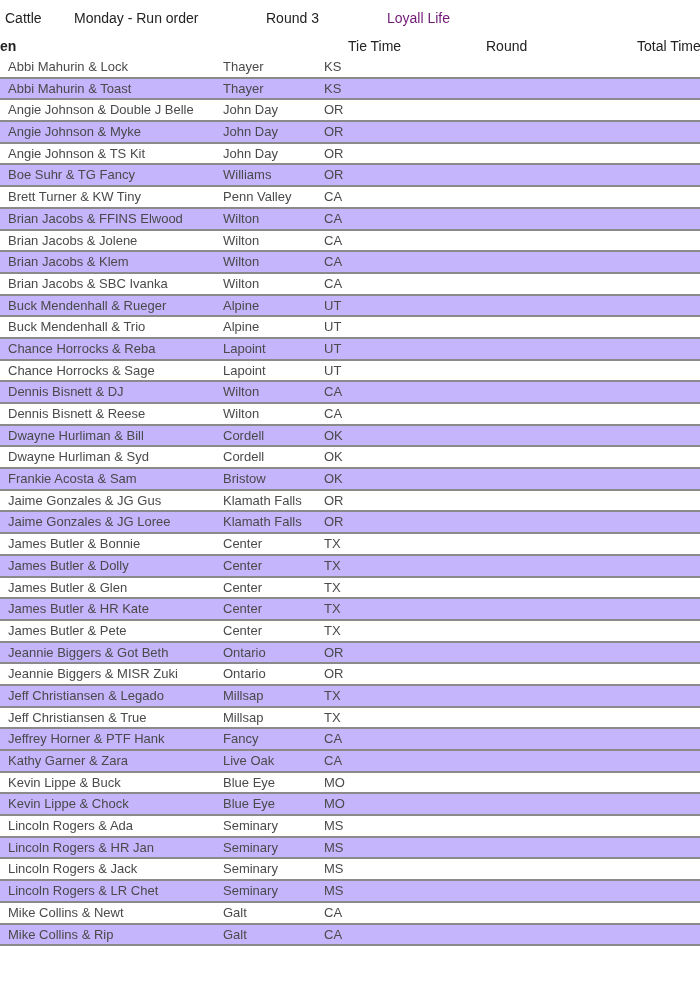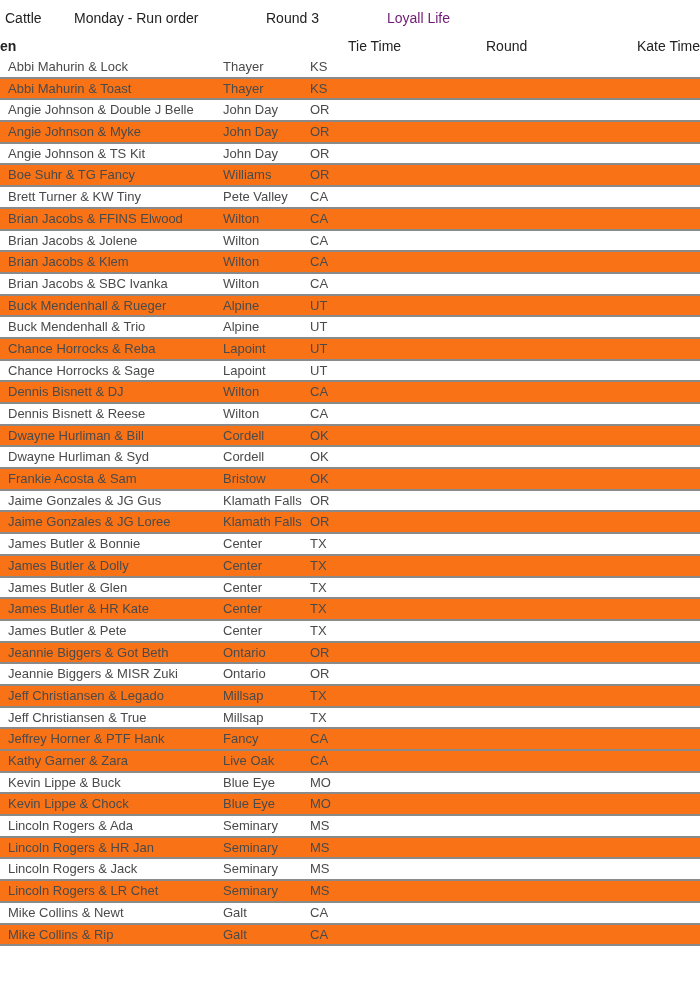--- a/index.html
+++ b/index.html
@@ -12,41 +12,41 @@
   .t-round { left: 266px; color: #222; }
   .t-sponsor { left: 387px; color: #701a75; }
   .header-row { position: absolute; top: 38px; left: 0; width: 612px; height: 18px; font-size: 14px; }
   .header-row span { position: absolute; top: 0; white-space: nowrap; color: #222; }
   .h-section { left: 0; font-weight: bold; }
   .h-tie { left: 348px; }
   .h-points { left: 486px; }
   .h-total { left: 637px; }
   .table { position: absolute; top: 57px; left: 0; width: 700px; }
   .row { position: relative; height: 19.7px; border-bottom: 2px solid #8a8a8a; font-size: 13px; }
-  .row.alt { background: #f97316; }
+  .row.alt { background: #c4b5fd; }
   .row span { position: absolute; top: 2px; white-space: nowrap; color: #4a4a4a; }
   .c-entry { left: 8px; }
   .c-city { left: 223px; }
-  .c-state { left: 310px; }
+  .c-state { left: 324px; }
 </style>
 </head>
 <body>
 
 <div class="title-row">
   <span class="t-cattle">Cattle</span>
   <span class="t-day">Monday - Run order</span>
   <span class="t-round">Round 3</span>
   <span class="t-sponsor">Loyall Life</span>
 </div>
 
 <div class="header-row">
   <span class="h-section">en</span>
   <span class="h-tie">Tie Time</span>
   <span class="h-points">Round</span>
-  <span class="h-total">Kate Time</span>
+  <span class="h-total">Total Time</span>
 </div>
 
 <div class="table" id="run-table">
     <div class="row">
       <span class="c-entry">Abbi Mahurin &amp; Lock</span>
       <span class="c-city">Thayer</span>
       <span class="c-state">KS</span>
     </div>
     <div class="row alt">
       <span class="c-entry">Abbi Mahurin &amp; Toast</span>
@@ -68,21 +68,21 @@
       <span class="c-city">John Day</span>
       <span class="c-state">OR</span>
     </div>
     <div class="row alt">
       <span class="c-entry">Boe Suhr &amp; TG Fancy</span>
       <span class="c-city">Williams</span>
       <span class="c-state">OR</span>
     </div>
     <div class="row">
       <span class="c-entry">Brett Turner &amp; KW Tiny</span>
-      <span class="c-city">Pete Valley</span>
+      <span class="c-city">Penn Valley</span>
       <span class="c-state">CA</span>
     </div>
     <div class="row alt">
       <span class="c-entry">Brian Jacobs &amp; FFINS Elwood</span>
       <span class="c-city">Wilton</span>
       <span class="c-state">CA</span>
     </div>
     <div class="row">
       <span class="c-entry">Brian Jacobs &amp; Jolene</span>
       <span class="c-city">Wilton</span>

